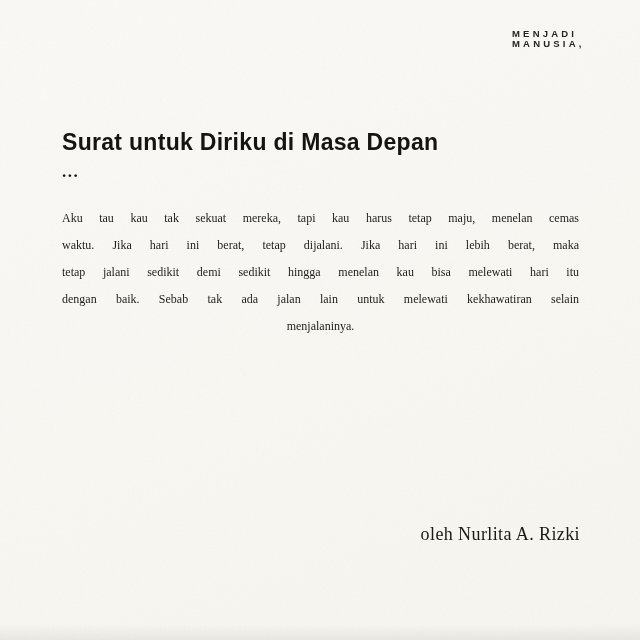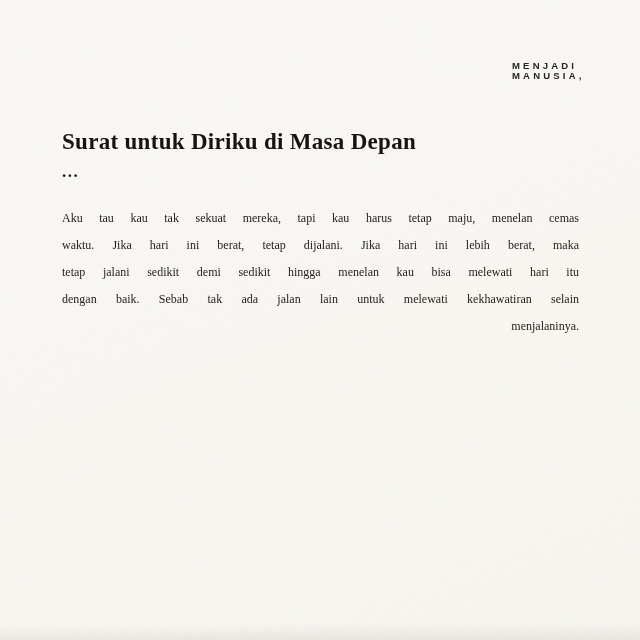--- a/index.html
+++ b/index.html
@@ -38,28 +38,27 @@
     position: absolute;
     left: 512px;
     top: 29px;
     font-family: "Liberation Sans", sans-serif;
     font-weight: bold;
     font-size: 9.5px;
     line-height: 10px;
     letter-spacing: 3.2px;
     color: #262521;
     white-space: nowrap;
-    margin-top: 32px;
   }
   .title {
     position: absolute;
     left: 62px;
     top: 112px;
     width: 520px;
-    font-family: Liberation Serif, serif;
+    font-family: Liberation Sans, sans-serif;
     font-weight: bold;
     font-size: 23px;
     line-height: 30px;
     letter-spacing: 0.3px;
     color: #16140f;
   }
   .ellipsis {
     position: absolute;
     left: 62px;
     top: 162px;
@@ -78,21 +77,21 @@
     line-height: 27px;
     color: #1f1d18;
   }
   .body-text .jline {
     text-align: justify;
     text-align-last: justify;
     height: 27px;
     white-space: normal;
   }
   .body-text .lline {
-    text-align: right;
+    text-align: center;
     height: 27px;
   }
   .attribution {
     position: absolute;
     right: 60px;
     top: 524px;
     font-size: 18px;
     letter-spacing: 0.4px;
     color: #1c1a15;
     text-align: right;
@@ -121,16 +120,17 @@
   <div class="ellipsis">...</div>
 
   <div class="body-text">
     <div class="jline">Aku tau kau tak sekuat mereka, tapi kau harus tetap maju, menelan cemas</div>
     <div class="jline">waktu. Jika hari ini berat, tetap dijalani. Jika hari ini lebih berat, maka</div>
     <div class="jline">tetap jalani sedikit demi sedikit hingga menelan kau bisa melewati hari itu</div>
     <div class="jline">dengan baik. Sebab tak ada jalan lain untuk melewati kekhawatiran selain</div>
     <div class="lline">menjalaninya.</div>
   </div>
 
+  <div class="attribution">oleh Nurlita A. Rizki</div>
 
   <div class="bottom-shade"></div>
 
 </div>
 
 </body></html>

